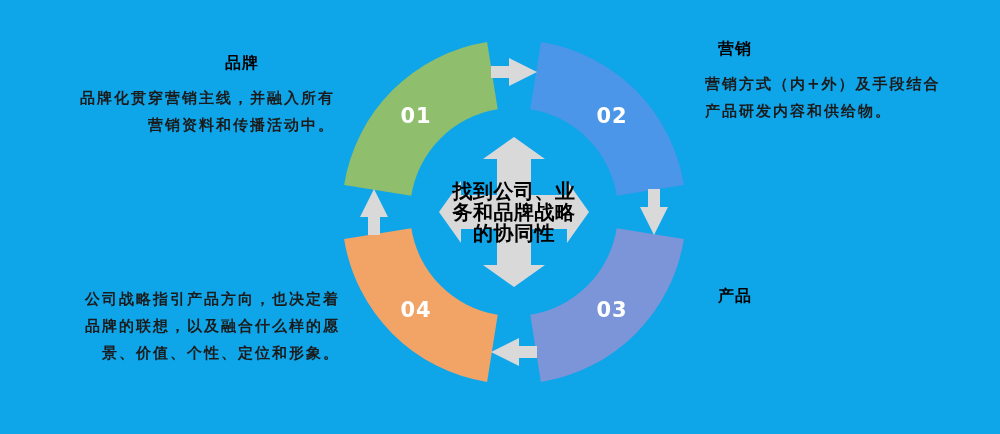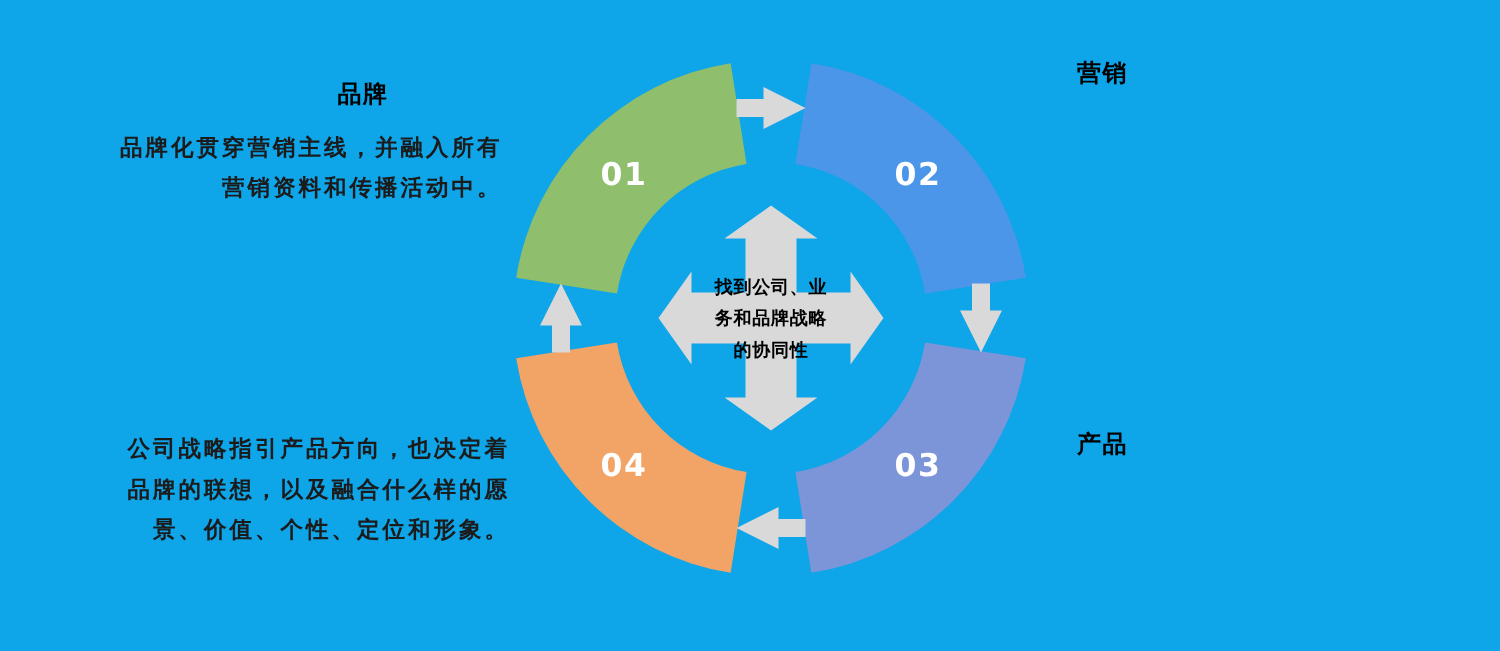--- a/index.html
+++ b/index.html
@@ -30,37 +30,39 @@
   .block-product {left:705px; top:286px; width:285px;}
 
   .ring-svg{position:absolute;left:334px;top:32px;width:360px;height:360px;}
   .seg-number{
     font-size:21px;font-weight:bold;fill:#ffffff;letter-spacing:1px;
     text-anchor:middle;dominant-baseline:central;
     font-family:"DejaVu Sans","Liberation Sans",sans-serif;
   }
   .center-text{
     position:absolute;left:450px;top:181px;width:128px;
-    text-align:center;font-size:12px;font-weight:bold;color:#000;
+    text-align:center;font-size:20px;font-weight:bold;color:#000;
     line-height:21px;white-space:pre-line;letter-spacing:0.5px;
   }
 </style>
 </head>
 <body>
 
 <div class="canvas">
 
   <div class="tblock left block-brand">
     <div class="heading">品牌</div>
     <div class="body">品牌化贯穿营销主线，并融入所有
 营销资料和传播活动中。</div>
   </div>
 
   <div class="tblock right block-marketing">
     <div class="heading">营销</div>
+    <div class="body">营销方式（内+外）及手段结合
+产品研发内容和供给物。</div>
   </div>
 
   <div class="tblock left block-strategy">
     <div class="body">公司战略指引产品方向，也决定着
 品牌的联想，以及融合什么样的愿
 景、价值、个性、定位和形象。</div>
   </div>
 
   <div class="tblock right block-product">
     <div class="heading">产品</div>

